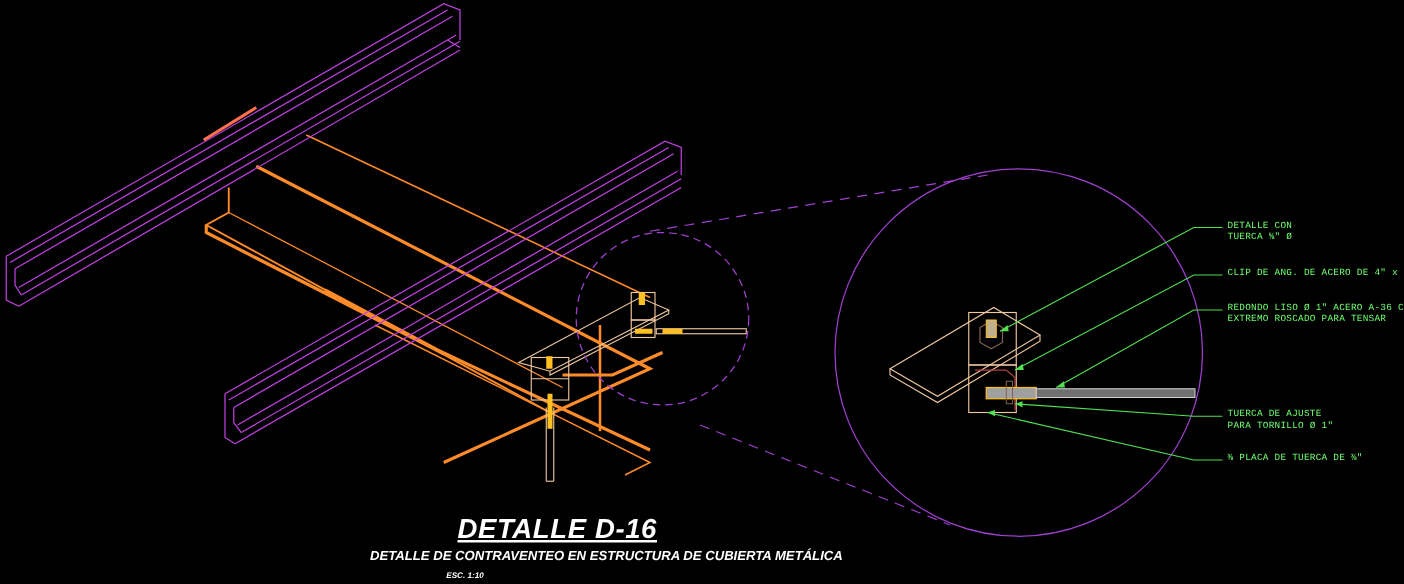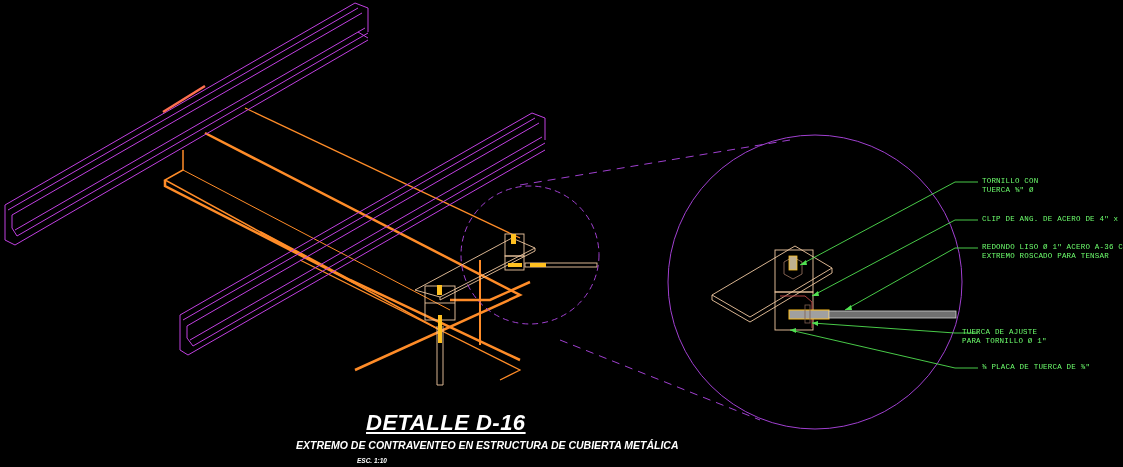--- a/index.html
+++ b/index.html
@@ -109,33 +109,33 @@
   <g fill="#50e050">
     <polygon points="800,265 806,260 807,265"></polygon>
     <polygon points="812,296 818,291 819,296"></polygon>
     <polygon points="845,310 851,305 852,310"></polygon>
     <polygon points="812,323 818,321 818,326"></polygon>
     <polygon points="790,330 796,328 796,333"></polygon>
   </g>
 </svg>
 
 <div class="lbl" style="left:982px;top:177px;">
-  <div>TORNILLO CON</div>
+  <div>DETALLE CON</div>
   <div>TUERCA ⅝" Ø</div>
 </div>
 <div class="lbl" style="left:982px;top:215px;">
   <div>CLIP DE ANG. DE ACERO DE 4" x 3/8"</div>
 </div>
 <div class="lbl" style="left:982px;top:243px;">
   <div>REDONDO LISO Ø 1" ACERO A-36 CON</div>
   <div>EXTREMO ROSCADO PARA TENSAR</div>
 </div>
-<div class="lbl" style="left:962px;top:328px;">
+<div class="lbl" style="left:982px;top:328px;">
   <div>TUERCA DE AJUSTE</div>
   <div>PARA TORNILLO Ø 1"</div>
 </div>
 <div class="lbl" style="left:982px;top:363px;">
   <div>⅜ PLACA DE TUERCA DE ⅜"</div>
 </div>
 
 <div class="title">DETALLE D-16</div>
-<div class="subtitle">EXTREMO DE CONTRAVENTEO EN ESTRUCTURA DE CUBIERTA METÁLICA</div>
+<div class="subtitle">DETALLE DE CONTRAVENTEO EN ESTRUCTURA DE CUBIERTA METÁLICA</div>
 <div class="scale">ESC. 1:10</div>
 
 </body></html>

